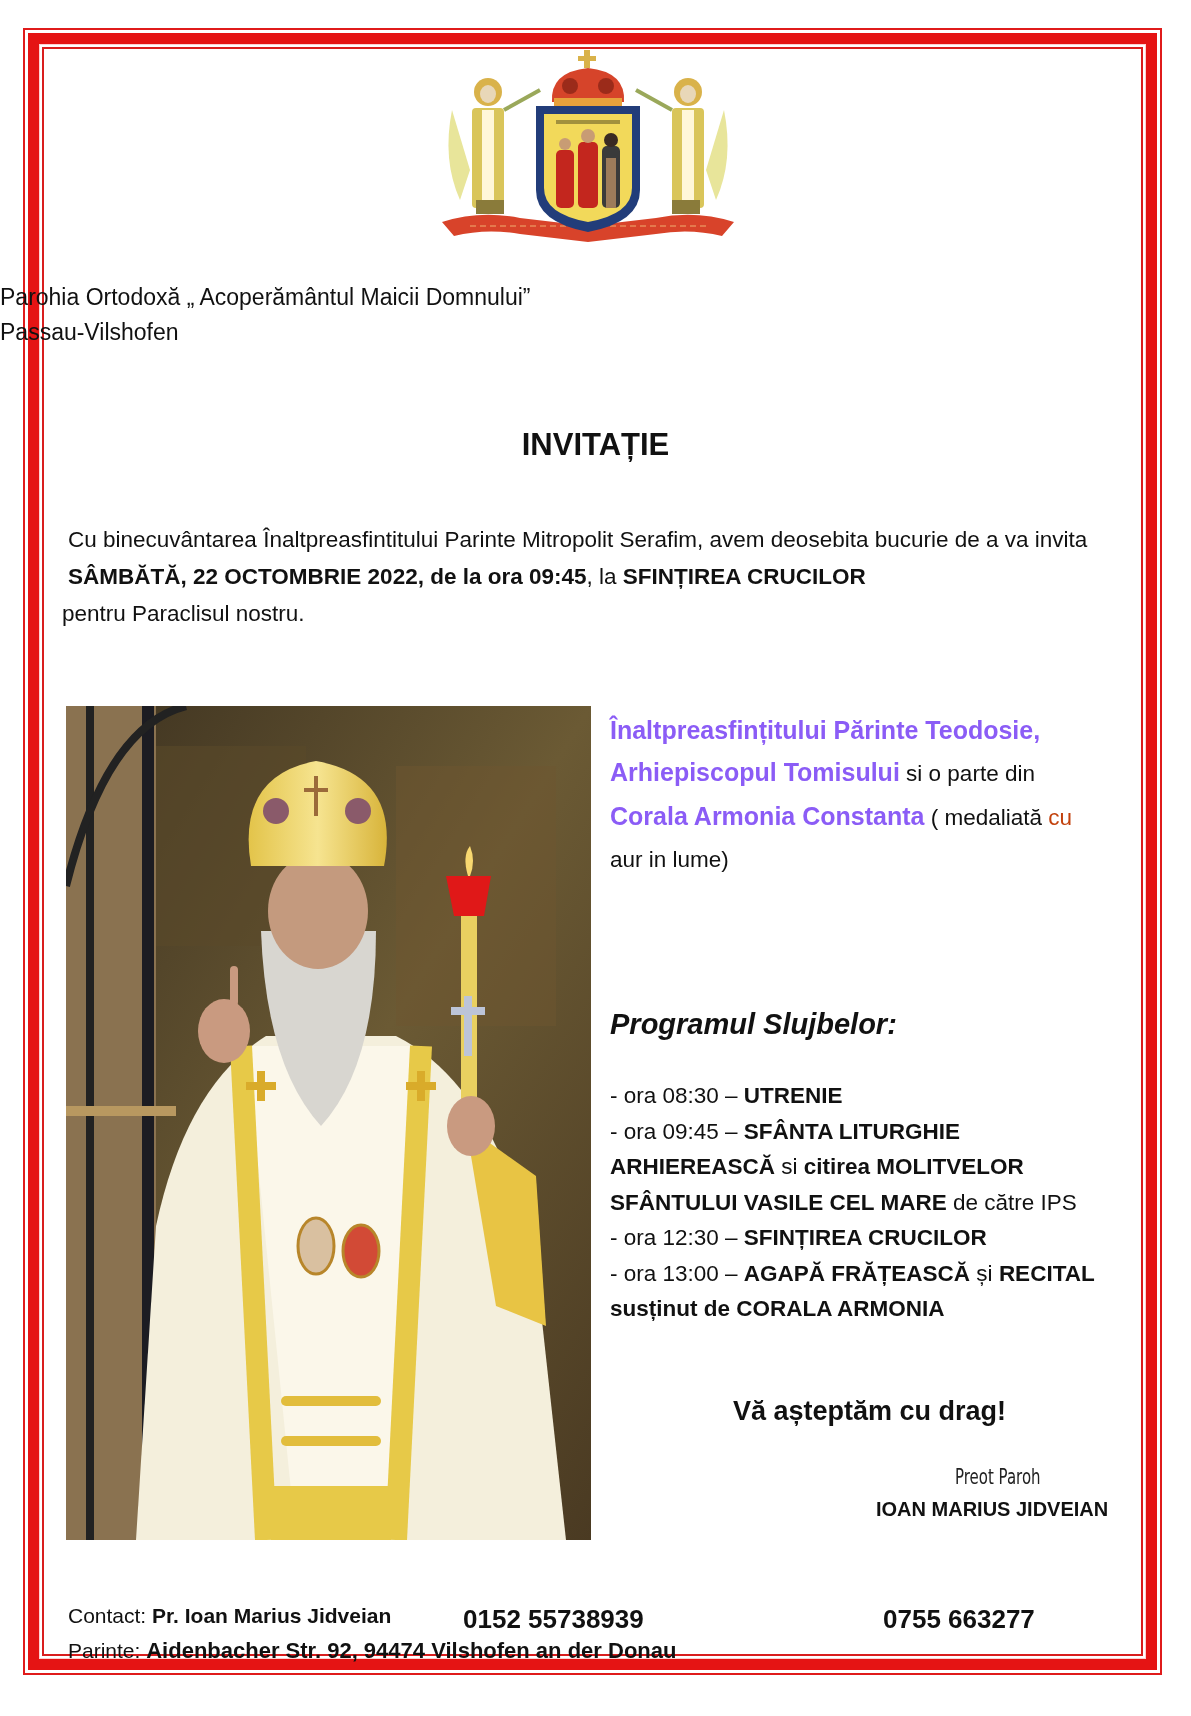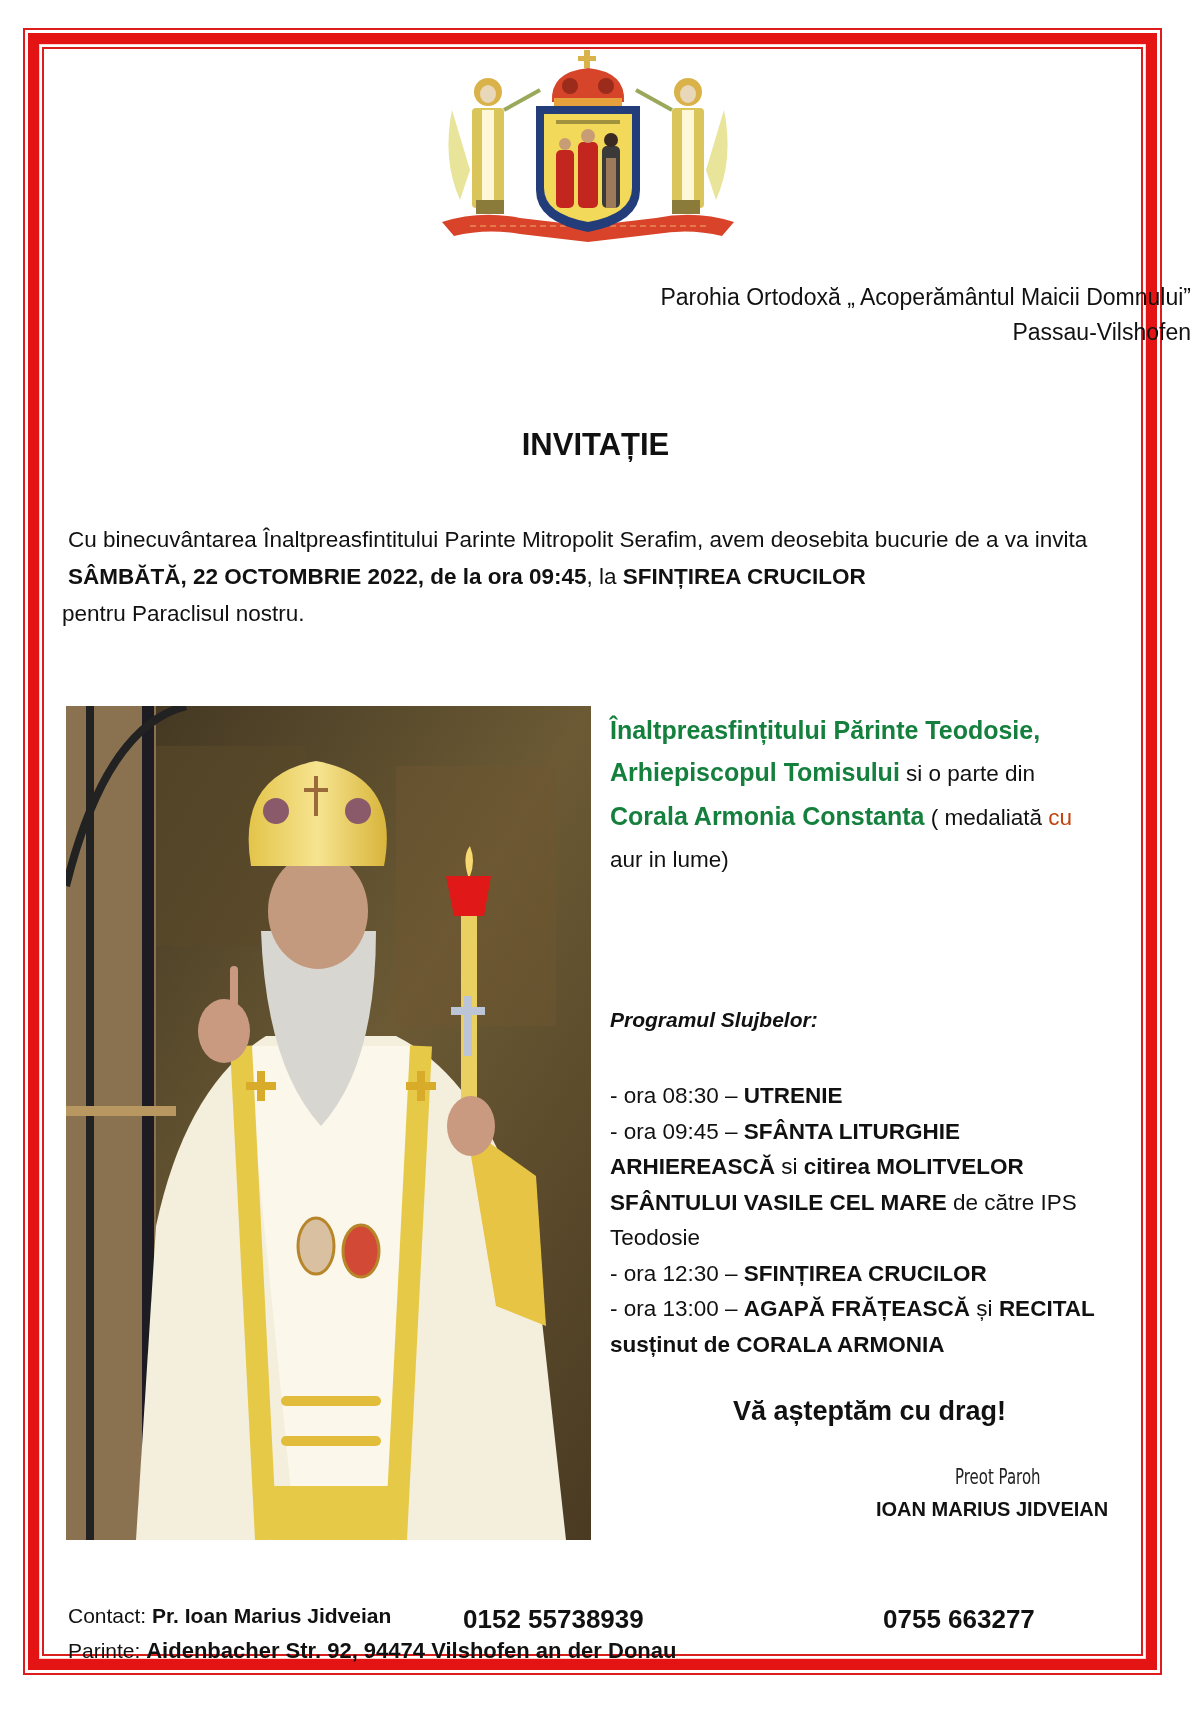--- a/index.html
+++ b/index.html
@@ -22,33 +22,33 @@
     position: absolute; left: 42px; top: 47px; width: 1101px; height: 1609px;
     box-sizing: border-box; border: 2px solid #d91e1e;
   }
   .frame-gap {
     position: absolute; left: 39px; top: 44px; width: 1107px; height: 1615px;
     box-sizing: border-box; border: 1px solid #ffd0d0;
   }
   
   .logo { left: 440px; top: 50px; width: 296px; height: 195px; }
   
-  .center-line { left: 0; width: 1191px; text-align: right; font-size: 23px; }
+  .center-line { left: 0; width: 1191px; text-align: left; font-size: 23px; }
   .title { left: 0; width: 1191px; text-align: center; font-size: 31px; font-weight: bold; }
   .para { left: 68px; width: 1060px; font-size: 22.5px; line-height: 37px; }
   .para b { font-weight: bold; }
   
   .photo { left: 66px; top: 706px; width: 525px; height: 834px; overflow: hidden; }
   
   .rcol { left: 610px; width: 540px; font-size: 22.5px; line-height: 42px; }
-  .red { color: #15803d; font-weight: bold; font-size: 25px; }
+  .red { color: #8b5cf6; font-weight: bold; font-size: 25px; }
   .sched { left: 610px; width: 540px; font-size: 22.5px; line-height: 35.5px; }
   .sched b { font-weight: bold; }
   .sched-line { display: block; }
-  .prog-head { left: 610px; font-size: 21px; font-weight: bold; font-style: italic; }
+  .prog-head { left: 610px; font-size: 29px; font-weight: bold; font-style: italic; }
   .closing { left: 733px; font-size: 27px; font-weight: bold; }
   .preot { left: 955px; font-size: 22px; font-family: "DejaVu Sans", sans-serif; transform: scaleX(0.68); transform-origin: left center; color:#222; }
   .sign-name { left: 876px; font-size: 20px; font-weight: bold; }
   .footer { left: 68px; font-size: 21px; }
   .footer b { font-weight: bold; }
   .phone { font-size: 26px; font-weight: bold; }
   .overflow-gray { color: #c2410c; }
 </style>
 </head>
 <body>
@@ -176,21 +176,20 @@
   <div>aur in lume)</div>
 </div>
 
 <div class="abs prog-head" style="top:1008px;">Programul Slujbelor:</div>
 
 <div class="abs sched" style="top:1078px;">
   <span class="sched-line"><span>- ora 08:30 – </span><b>UTRENIE</b></span>
   <span class="sched-line"><span>- ora 09:45 – </span><b>SFÂNTA LITURGHIE</b></span>
   <span class="sched-line"><b>ARHIEREASCĂ</b><span> si </span><b>citirea MOLITVELOR</b></span>
   <span class="sched-line"><b>SFÂNTULUI VASILE CEL MARE</b><span> de către IPS</span></span>
-  <span class="sched-line"><span>Teodosie</span></span>
   <span class="sched-line"><span>- ora 12:30 – </span><b>SFINȚIREA CRUCILOR</b></span>
   <span class="sched-line"><span>- ora 13:00 – </span><b>AGAPĂ FRĂȚEASCĂ</b><span> și </span><b>RECITAL</b></span>
   <span class="sched-line"><b>susținut de CORALA ARMONIA</b></span>
 </div>
 
 <div class="abs closing" style="top:1396px;">Vă așteptăm cu drag!</div>
 
 <div class="abs preot" style="top:1464px;">Preot Paroh</div>
 <div class="abs sign-name" style="top:1498px;">IOAN MARIUS JIDVEIAN</div>
 

